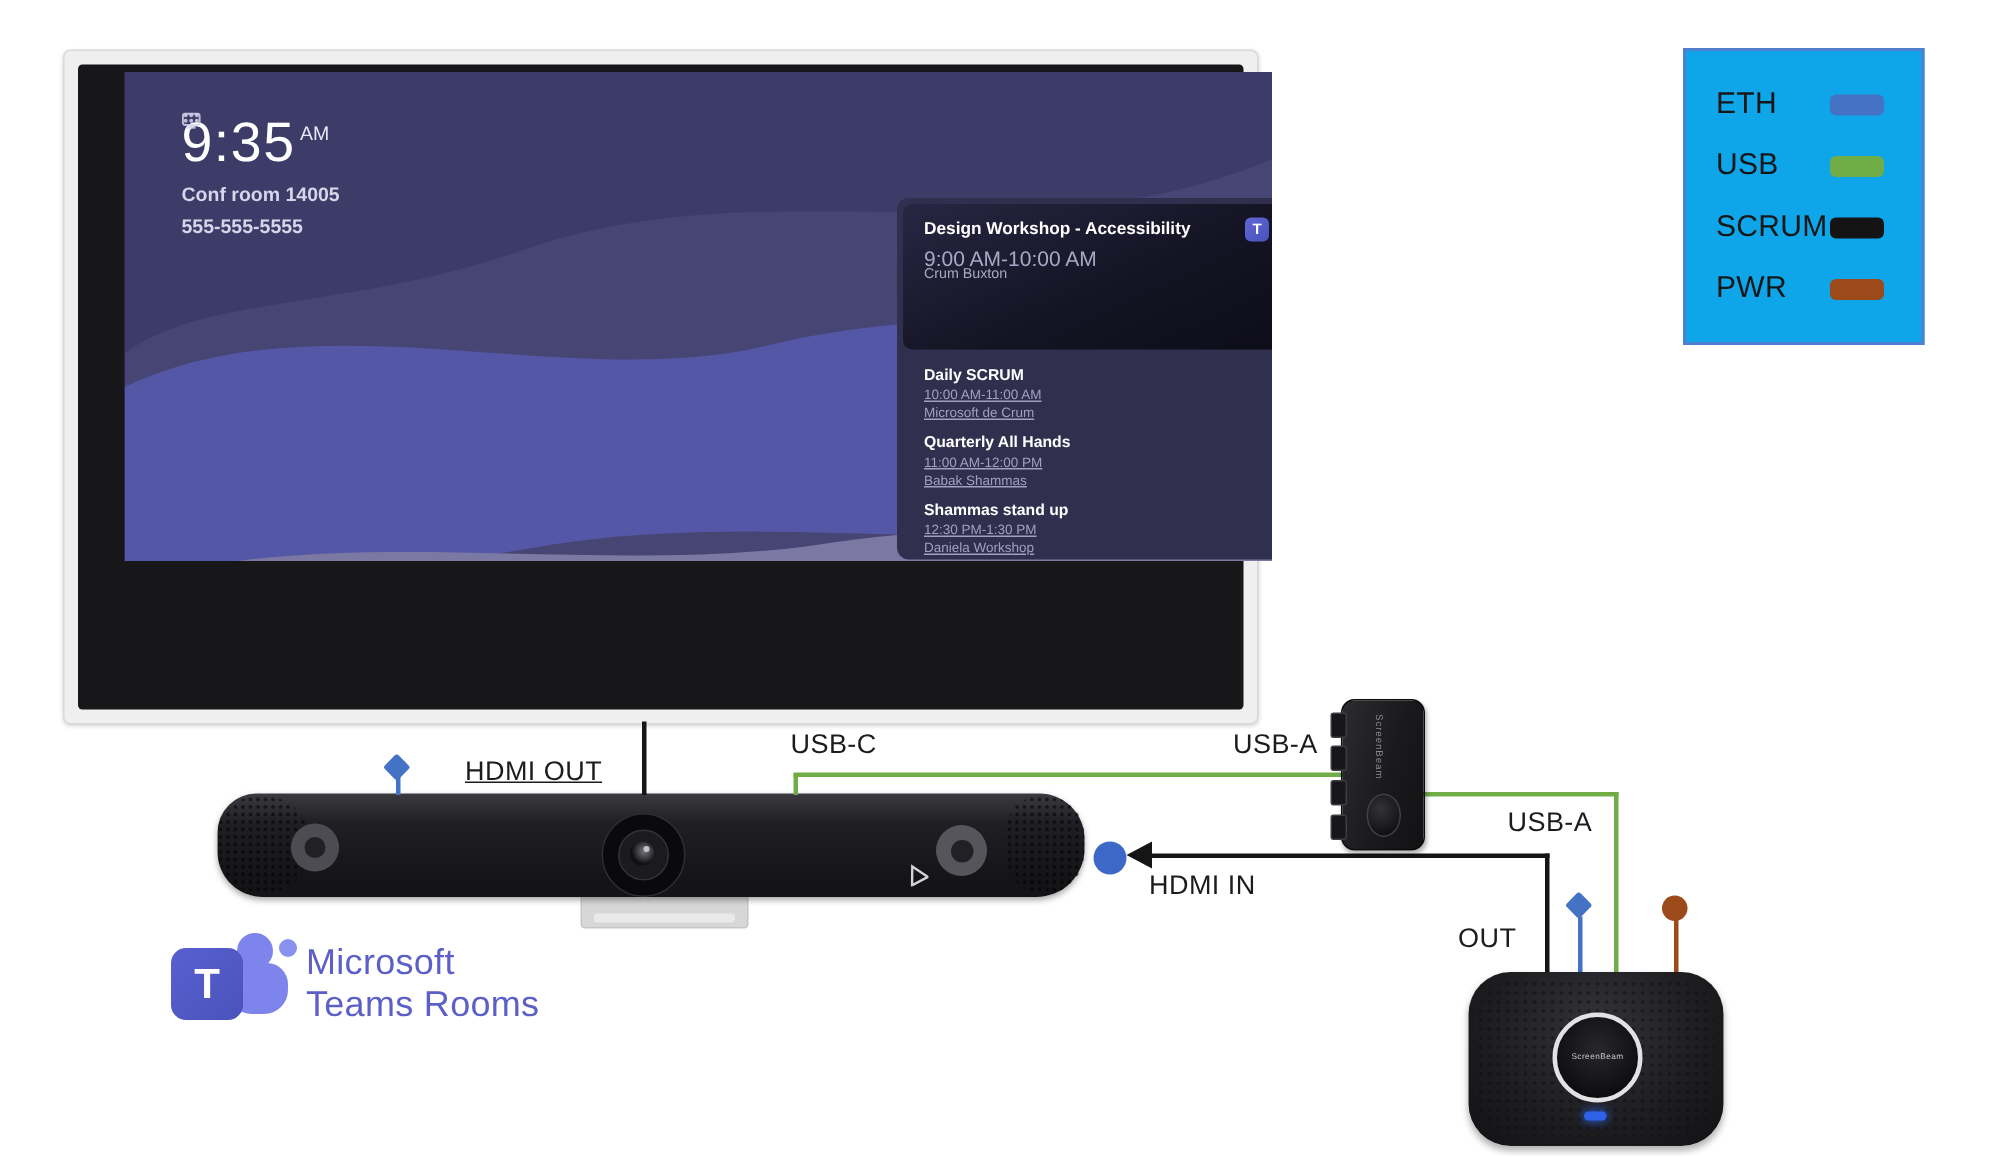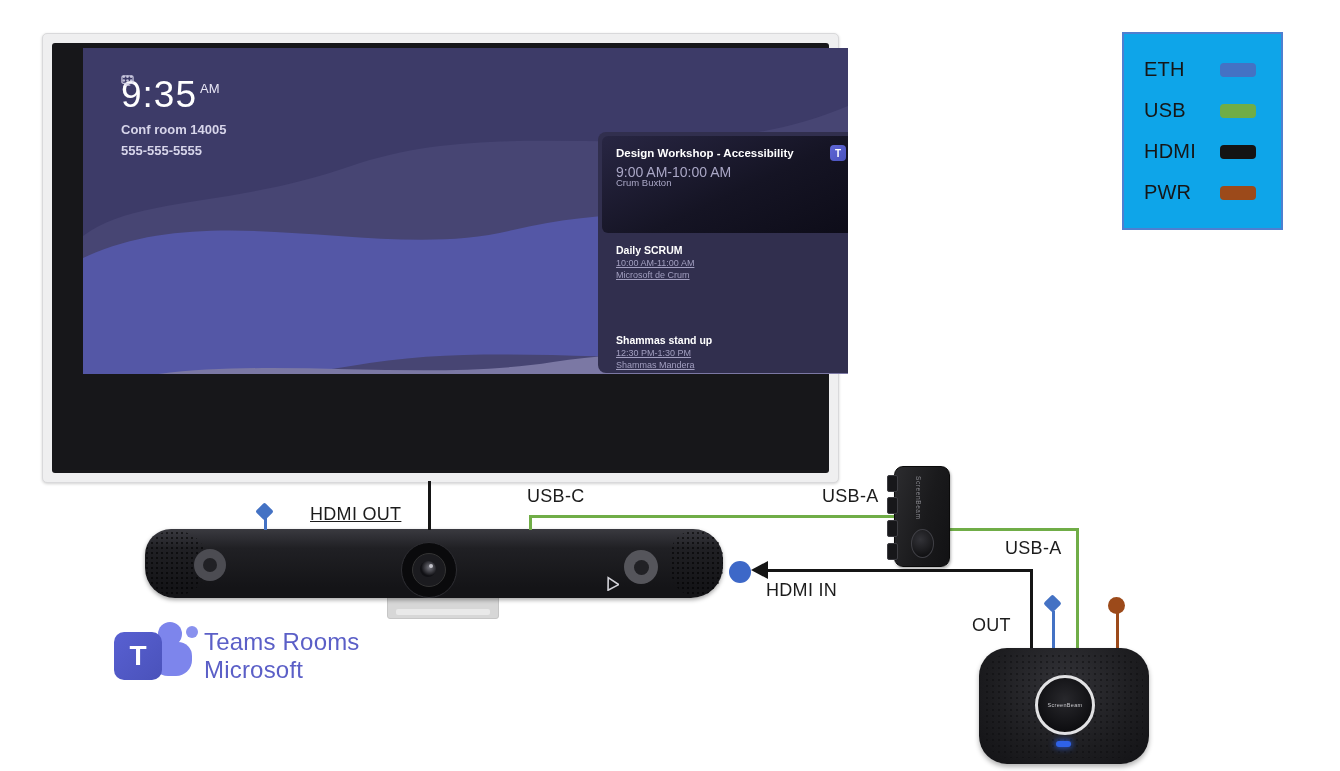--- a/index.html
+++ b/index.html
@@ -140,24 +140,29 @@
           <div class="abs feat-time">9:00 AM-10:00 AM</div>
           <div class="abs feat-org">Crum Buxton</div>
           <div class="abs mini-teams">T</div>
         </div>
 
         <div class="abs mtg" style="top:112px;">
           <div class="mtg-title">Daily SCRUM</div>
           <div class="mtg-meta">10:00 AM-11:00 AM</div>
           <div class="mtg-meta">Microsoft de Crum</div>
         </div>
+        <div class="abs mtg" style="top:157px;">
+          <div class="mtg-title">Quarterly All Hands</div>
+          <div class="mtg-meta">11:00 AM-12:00 PM</div>
+          <div class="mtg-meta">Babak Shammas</div>
+        </div>
         <div class="abs mtg" style="top:202px;">
           <div class="mtg-title">Shammas stand up</div>
           <div class="mtg-meta">12:30 PM-1:30 PM</div>
-          <div class="mtg-meta">Shammas Mandera</div>
+          <div class="mtg-meta">Daniela Workshop</div>
         </div>
       </div>
     </div>
   </div>
 
   <div class="abs stand">
     <div class="abs stand-inner"></div>
   </div>
   <div class="abs videobar">
     <div class="abs grille" style="left:0;"></div>
@@ -222,35 +227,35 @@
       <span class="sb-ring-text">ScreenBeam</span>
     </div>
     <div class="abs sb-led"></div>
   </div>
 
   <div class="abs mtr-dot"></div>
   <div class="abs mtr-head"></div>
   <div class="abs mtr-body"></div>
   <div class="abs mtr-square">T</div>
   <div class="abs mtr-text">
+    <div>Microsoft</div>
     <div>Teams Rooms</div>
-    <div>Microsoft</div>
   </div>
 
   <div class="abs legend">
     <div class="legend-row">
       <span class="legend-label">ETH</span>
       <span class="legend-swatch" style="background: rgb(68, 114, 196);"></span>
     </div>
     <div class="legend-row">
       <span class="legend-label">USB</span>
       <span class="legend-swatch" style="background: rgb(112, 173, 71);"></span>
     </div>
     <div class="legend-row">
-      <span class="legend-label">HDMI</span>
+      <span class="legend-label">SCRUM</span>
       <span class="legend-swatch" style="background: rgb(20, 20, 20);"></span>
     </div>
     <div class="legend-row">
       <span class="legend-label">PWR</span>
       <span class="legend-swatch" style="background: rgb(156, 74, 26);"></span>
     </div>
   </div>
 
 </div>
 

